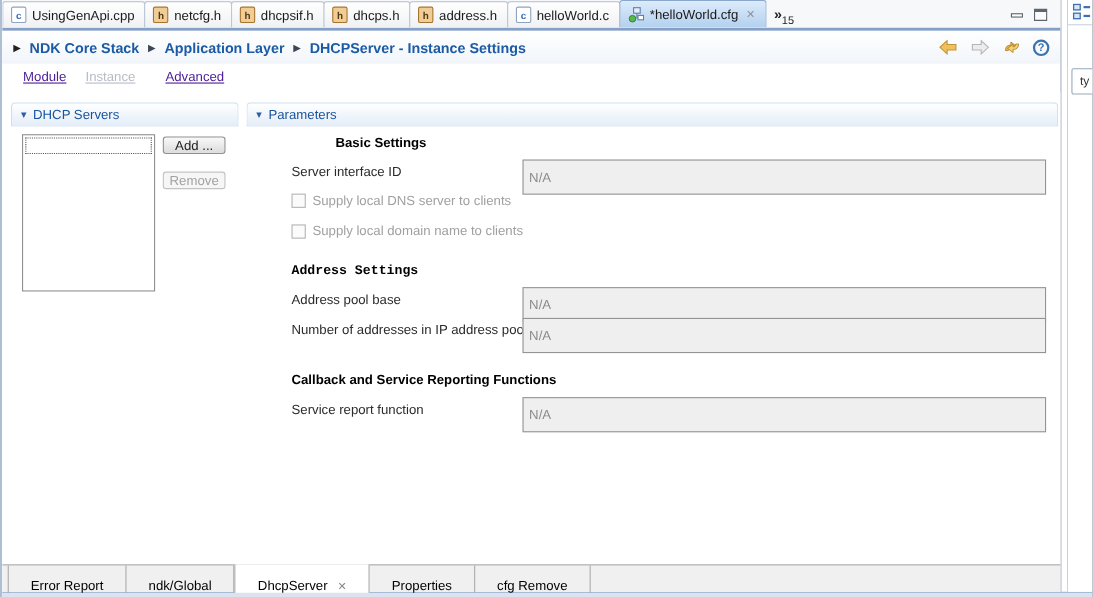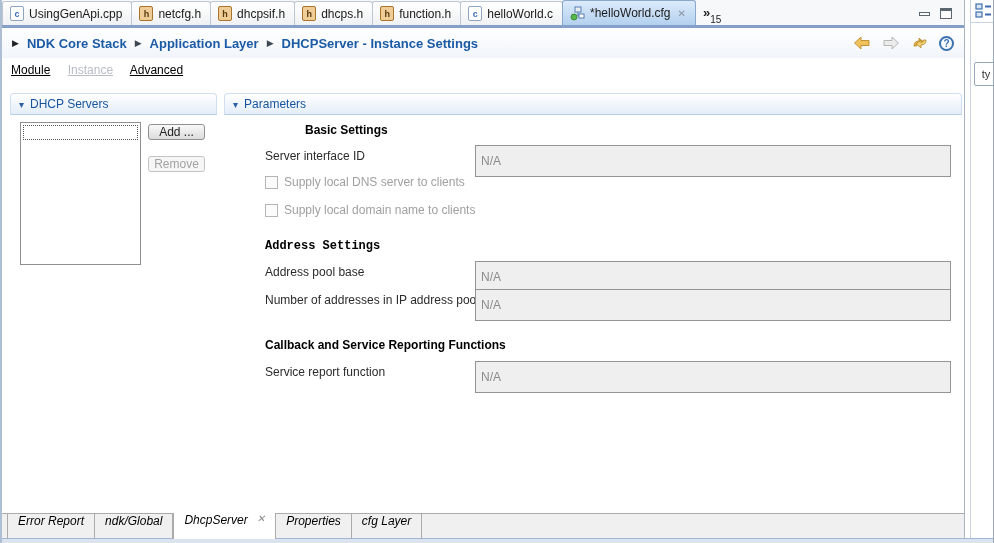--- a/index.html
+++ b/index.html
@@ -54,21 +54,21 @@
   .bc-tools { display: flex; align-items: center; gap: 9px; }
   .tool-btn { width: 20px; height: 18px; display: inline-flex; align-items: center; justify-content: center; cursor: pointer; }
   .help-circle {
     width: 15px; height: 15px; border-radius: 50%; border: 2px solid #3a72b0; color: #3a72b0;
     font-size: 10px; font-weight: bold; display: inline-flex; align-items: center; justify-content: center;
   }
 
   
   .navlinks { height: 26px; padding: 5px 0 0 9px; background: #fff; font-size: 12px; }
   .navlink { text-decoration: underline; margin-right: 14px; cursor: pointer; }
-  .navlink.enabled { color: #000000; }
+  .navlink.enabled { color: #4c1d95; margin-left: 10px; }
   .navlink.disabled { color: #b7bcc5; cursor: default; }
 
   
   .form-body { position: relative; flex: 1; background: #fff; }
   .section { position: absolute; }
   .section-header {
     height: 22px; display: flex; align-items: center; padding-left: 8px;
     background: linear-gradient(#ffffff, #e4edf8);
     border: 1px solid #cfdff0; border-bottom: 1px solid #b9cfe8; border-radius: 4px 4px 0 0;
   }
@@ -93,22 +93,22 @@
     border: 1px solid #949494; background: #efefef; color: #8b8b8b;
     font-size: 12px; font-family: "Liberation Sans", sans-serif; padding: 0 5px;
   }
   .check-row { position: absolute; left: 41px; display: flex; align-items: center; height: 16px; }
   .checkbox { width: 13px; height: 13px; border: 1px solid #b5b5b5; background: #fbfbfb; display: inline-block; }
   .check-label { font-size: 12px; color: #a0a0a0; margin-left: 6px; }
 
   
   .bottom-tabs { height: 25px; background: #f0f0f0; border-top: 1px solid #ababab; display: flex; padding-left: 5px; position: relative; }
   .btab {
-    height: 25px; display: flex; align-items: flex-start; padding: 0 10px;
-    border-right: 1px solid #ababab; font-size: 12px; color: #000; cursor: pointer; white-space: nowrap; font-style: italic;
+    height: 25px; display: flex; align-items: flex-end; padding: 0 20px;
+    border-right: 1px solid #ababab; font-size: 12px; color: #000; cursor: pointer; white-space: nowrap;
   }
   .btab.first { border-left: 1px solid #ababab; }
   .btab.active {
     background: #fff; border-left: 1px solid #ababab; position: relative; top: -1px; height: 26px;
   }
   .btab .bclose { margin-left: 9px; font-size: 10px; color: #888; }
 
   
   .rc-toolbar { height: 23px; border-bottom: 1px solid #c9d3de; display: flex; align-items: center; padding-left: 4px; }
   .rc-btn {
@@ -140,21 +140,21 @@
         <div class="etab">
           <span class="ficon h">h</span>
           <span class="label">dhcpsif.h</span>
         </div>
         <div class="etab">
           <span class="ficon h">h</span>
           <span class="label">dhcps.h</span>
         </div>
         <div class="etab">
           <span class="ficon h">h</span>
-          <span class="label">function.h</span>
+          <span class="label">address.h</span>
         </div>
         <div class="etab">
           <span class="ficon c">c</span>
           <span class="label">helloWorld.c</span>
         </div>
         <div class="etab active">
           <span style="display:inline-flex;">
             <svg width="15" height="15" viewBox="0 0 15 15">
               <rect x="5" y="1" width="6" height="5" fill="#e8eef6" stroke="#5b7fae" stroke-width="1"></rect>
               <rect x="9" y="8" width="5" height="4" fill="#ffffff" stroke="#5b7fae" stroke-width="1"></rect>
@@ -269,21 +269,21 @@
           <span>ndk/Global</span>
         </div>
         <div class="btab active">
           <span>DhcpServer</span>
           <span class="bclose">✕</span>
         </div>
         <div class="btab">
           <span>Properties</span>
         </div>
         <div class="btab">
-          <span>cfg Layer</span>
+          <span>cfg Remove</span>
         </div>
       </div>
     </div>
 
     <div class="splitter"></div>
 
     <div class="right-col">
       <div class="rc-toolbar">
         <span style="display:inline-flex;">
           <svg width="17" height="16" viewBox="0 0 17 16">

